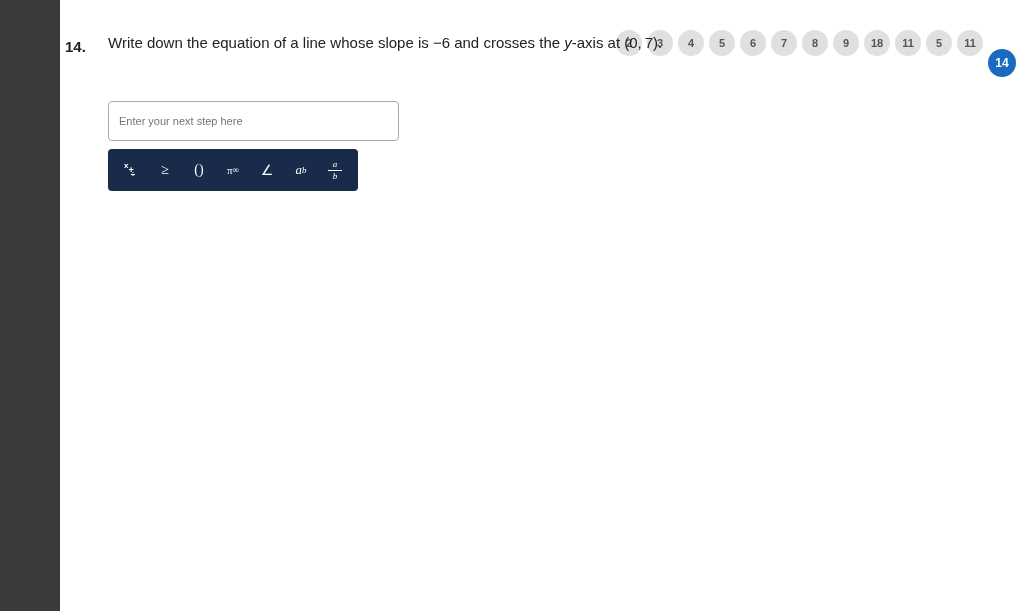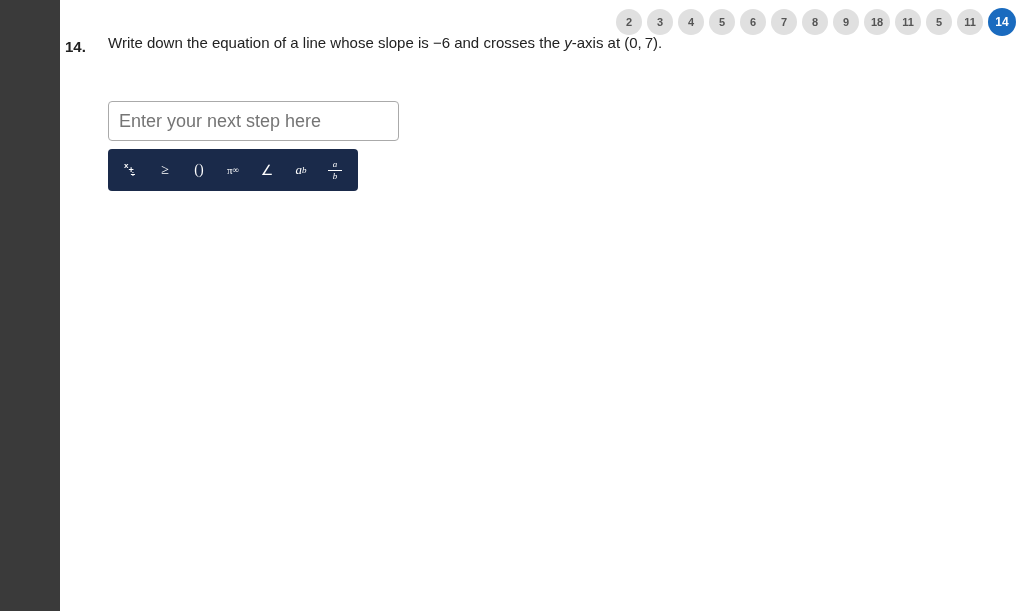--- a/index.html
+++ b/index.html
@@ -59,20 +59,21 @@
       background: #1a6bbf;
       color: white;
     }
 
     .nav-bubble.current {
       background: #1a6bbf;
       color: white;
       width: 28px;
       height: 28px;
       font-size: 12px;
+      margin-top: 41px;
     }
 
     .question-number {
       position: absolute;
       left: 65px;
       top: 38px;
       font-size: 15px;
       font-family: Arial, sans-serif;
       color: #222;
       font-weight: 600;
@@ -99,21 +100,21 @@
       top: 101px;
       width: 291px;
     }
 
     .step-input {
       width: 291px;
       height: 40px;
       border: 1.5px solid #aaa;
       border-radius: 4px;
       padding: 8px 10px;
-      font-size: 18px;
+      font-size: 11px;
       font-family: Arial, sans-serif;
       color: #999;
       background: white;
       outline: none;
     }
 
     .math-toolbar {
       display: flex;
       align-items: center;
       gap: 0;

